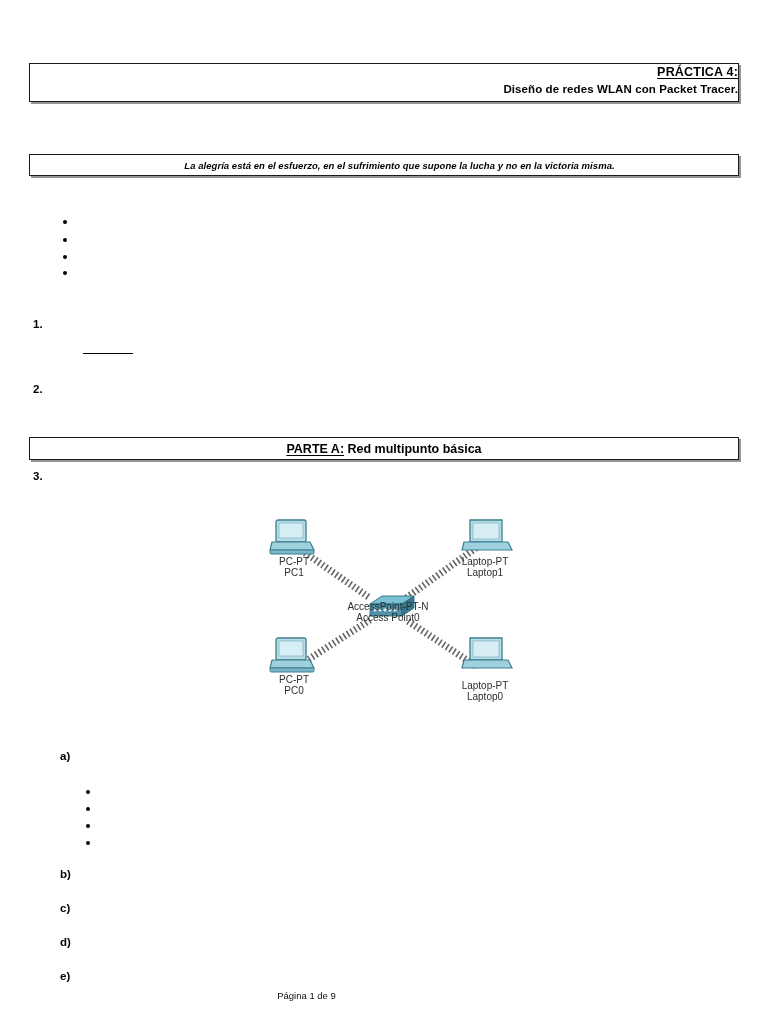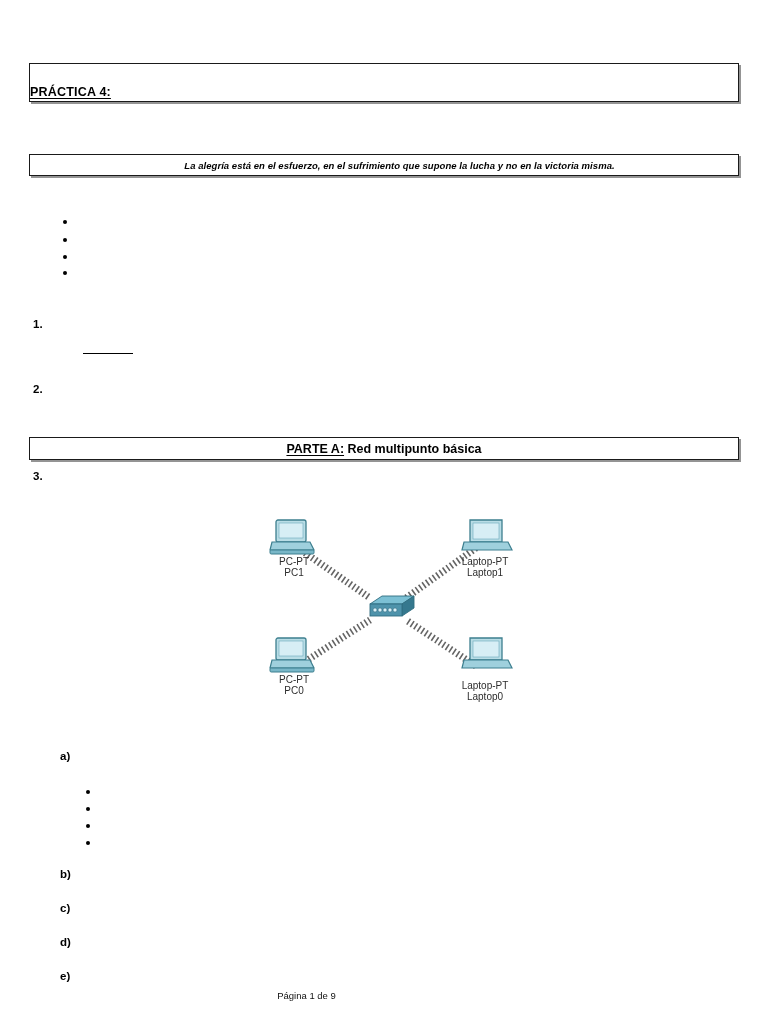--- a/index.html
+++ b/index.html
@@ -30,22 +30,22 @@
     background: #ffffff;
     box-sizing: border-box;
     box-shadow: 2px 2px 0 rgba(60,60,60,0.55);
   }
 
   .title-box {
     left: 29px;
     top: 63px;
     width: 710px;
     height: 39px;
-    padding-top: 20px;
-    text-align: left;
+    padding-top: 0;
+    text-align: right;
   }
   .title-line-1 {
     font-size: 12.5px;
     font-weight: bold;
     letter-spacing: 0.2px;
     text-decoration: underline;
     text-underline-offset: 2px;
     line-height: 16px;
   }
   .title-line-2 {
@@ -145,20 +145,21 @@
     color: #111;
   }
 </style>
 </head>
 <body>
 
 <div class="page">
 
   <div class="boxed title-box">
     <div class="title-line-1">PRÁCTICA 4:</div>
+    <div class="title-line-2">Diseño de redes WLAN con Packet Tracer.</div>
   </div>
 
   <div class="boxed quote-box">
     <span class="quote-text">La alegría está en el esfuerzo, en el sufrimiento que supone la lucha y no en la victoria misma.</span>
   </div>
 
   <div class="bullet" style="left:63px; top:220px;"></div>
   <div class="bullet" style="left:63px; top:238px;"></div>
   <div class="bullet" style="left:63px; top:255px;"></div>
   <div class="bullet" style="left:63px; top:271px;"></div>
@@ -232,20 +233,24 @@
     <div class="node-label" style="left:10px; top:58px; width:72px;">
       <div>PC-PT</div>
       <div>PC1</div>
     </div>
 
     <div class="node-label" style="left:196px; top:58px; width:82px;">
       <div>Laptop-PT</div>
       <div>Laptop1</div>
     </div>
 
+    <div class="node-label" style="left:62px; top:103px; width:156px;">
+      <div>AccessPoint-PT-N</div>
+      <div>Access Point0</div>
+    </div>
 
     <div class="node-label" style="left:10px; top:176px; width:72px;">
       <div>PC-PT</div>
       <div>PC0</div>
     </div>
 
     <div class="node-label" style="left:196px; top:182px; width:82px;">
       <div>Laptop-PT</div>
       <div>Laptop0</div>
     </div>

